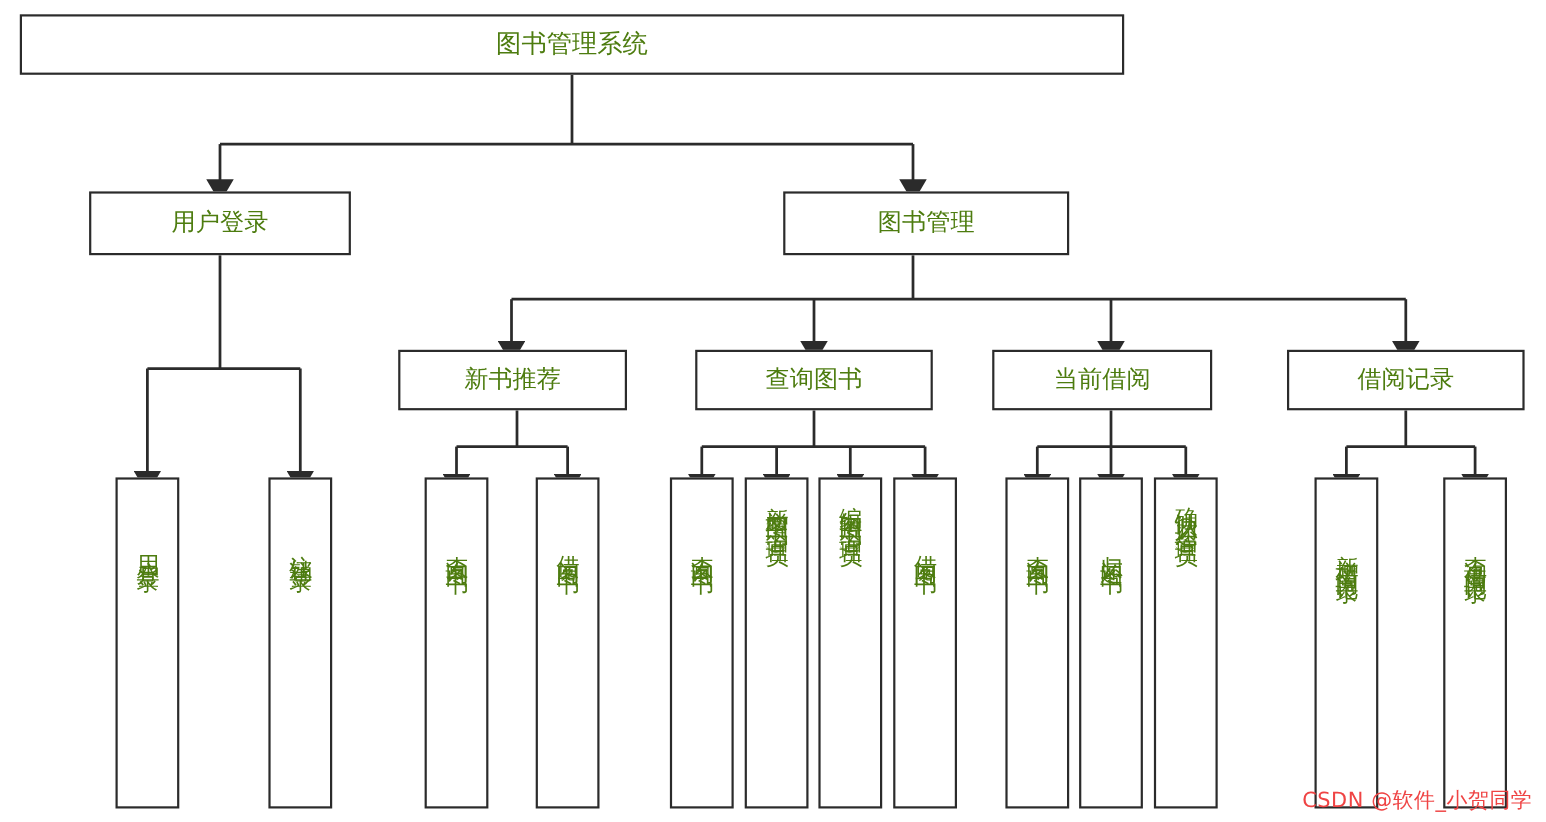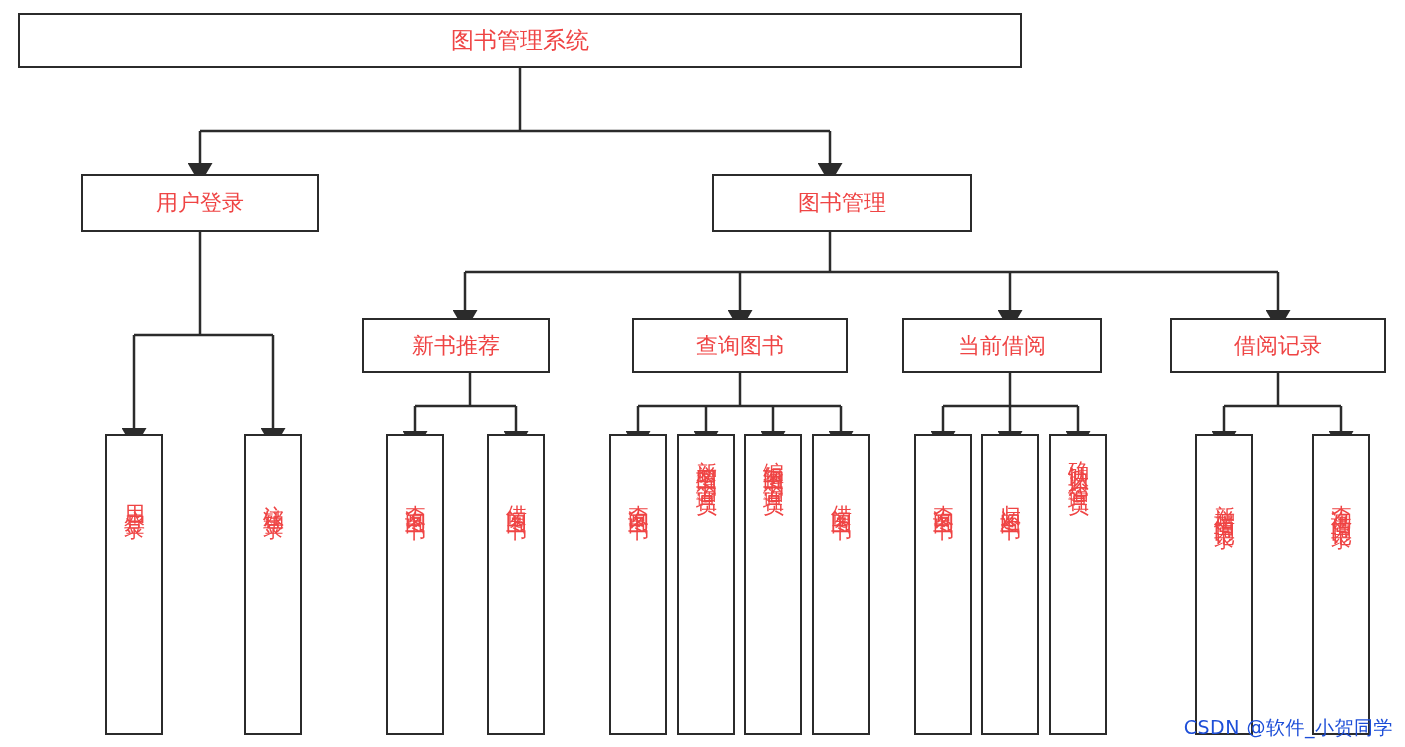--- a/index.html
+++ b/index.html
@@ -27,21 +27,21 @@
   .node {
     position: absolute;
     box-sizing: border-box;
     background: #ffffff;
     border: 2.5px solid #2b2b2b;
     display: flex;
     align-items: center;
     justify-content: center;
   }
   .node-label {
-    color: #ef4444;
+    color: #4d7c0f;
     text-align: center;
     line-height: 1.15;
     white-space: nowrap;
   }
   
   .h-node .node-label {
     font-size: 22px;
   }
   .root .node-label {
     font-size: 23px;
@@ -62,21 +62,21 @@
   }
   .leaf-top {
     align-items: flex-start;
     padding-top: 8px;
   }
   .watermark {
     position: absolute;
     right: 12px;
     bottom: 6px;
     font-size: 19px;
-    color: #1d4ed8;
+    color: #ef4444;
     letter-spacing: 0.5px;
     white-space: nowrap;
     pointer-events: none;
   }
 </style>
 </head>
 <body>
 
 <div id="canvas">
 
@@ -135,21 +135,21 @@
   </div>
 
   <div class="node h-node" style="left:81px; top:174px; width:238px; height:58px;">
     <span class="node-label">用户登录</span>
   </div>
 
   <div class="node h-node" style="left:712px; top:174px; width:260px; height:58px;">
     <span class="node-label">图书管理</span>
   </div>
 
-  <div class="node h-node" style="left:362px; top:318px; width:188px; height:55px;">
+  <div class="node h-node" style="left:362px; top:318px; width:208px; height:55px;">
     <span class="node-label">新书推荐</span>
   </div>
 
   <div class="node h-node" style="left:632px; top:318px; width:216px; height:55px;">
     <span class="node-label">查询图书</span>
   </div>
 
   <div class="node h-node" style="left:902px; top:318px; width:200px; height:55px;">
     <span class="node-label">当前借阅</span>
   </div>

